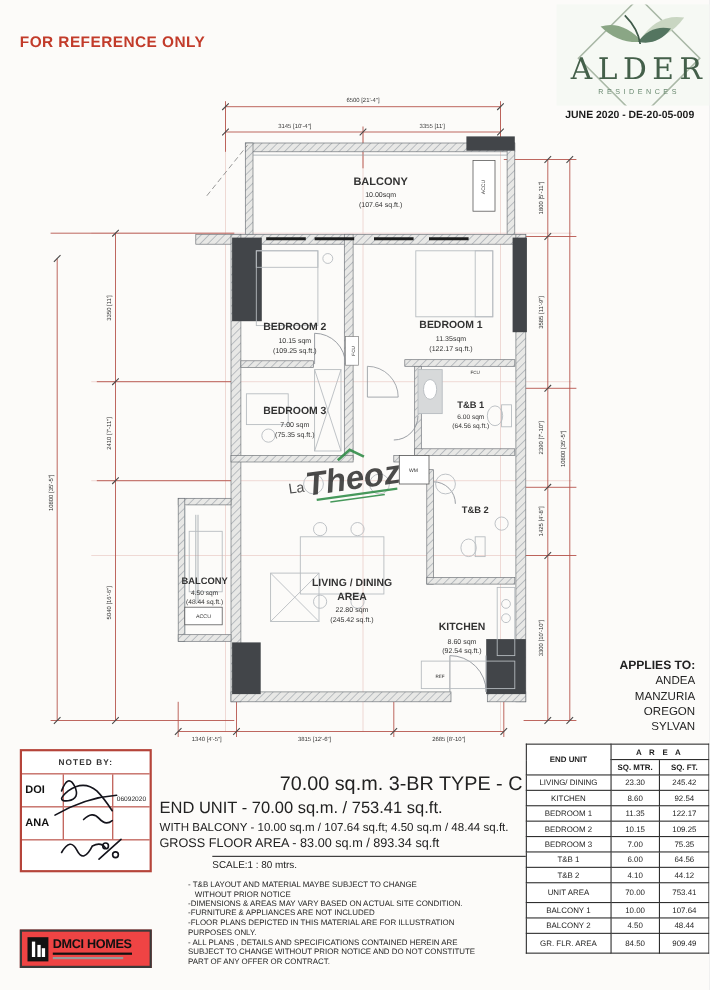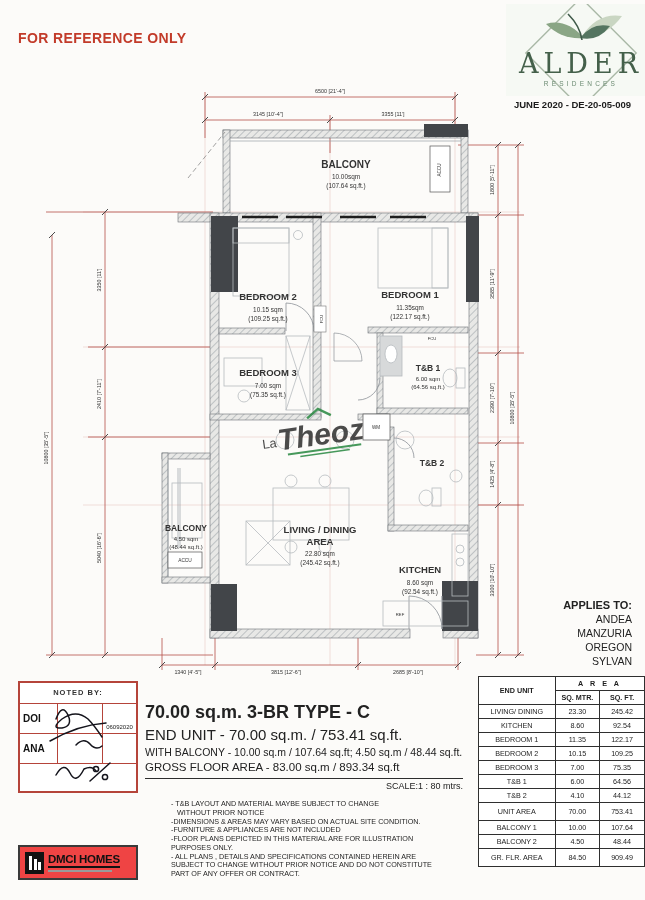--- a/index.html
+++ b/index.html
@@ -19,26 +19,26 @@
         font-size:9.5px;font-weight:bold;color:#1c1c1c;}
   
   .plan{position:absolute;left:28px;top:78px;}
   .plan text{font-family:"Liberation Sans",sans-serif;fill:#333;}
   
   .applies{position:absolute;left:518px;top:599px;width:114px;text-align:right;}
   .applies .t{font-weight:bold;font-size:11px;margin-bottom:1px;}
   .applies .i{font-size:10.5px;line-height:14px;}
   
   .title-block{position:absolute;left:145px;top:702px;width:330px;}
-  .tb-title{font-size:18px;font-weight:bold;}
+  .tb-title{font-size:18px;font-weight:normal;text-align:right;}
   .tb-l1{font-size:15px;margin-top:3px;}
   .tb-l2{font-size:10.5px;margin-top:3px;}
   .tb-l3{font-size:11.5px;margin-top:3px;}
   .scale-row{border-top:1.5px solid #2d2d2d;margin-top:5px;padding-top:2px;width:318px;
-        display:flex;justify-content:flex-end;font-size:9px;}
+        display:flex;justify-content:flex-start;font-size:9px;margin-left:48px;}
   .notes{margin-top:9px;margin-left:26px;font-size:7.2px;line-height:1.22;color:#1e1e1e;}
   .notes .nh{letter-spacing:2px;}
   .notes .nl{white-space:pre;}
   
   .noted{position:absolute;left:18px;top:681px;width:120px;height:112px;
         border:2px solid #b5443a;background:#fff;box-sizing:border-box;font-size:0;}
   .nb-h{height:20px;line-height:20px;text-align:center;font-size:7.5px;color:#333;
         border-bottom:1.5px solid #b5443a;font-weight:bold;letter-spacing:1px;}
   .nb-row{display:flex;height:29px;border-bottom:1.5px solid #b5443a;}
   .nb-row:last-child{border-bottom:none;}

